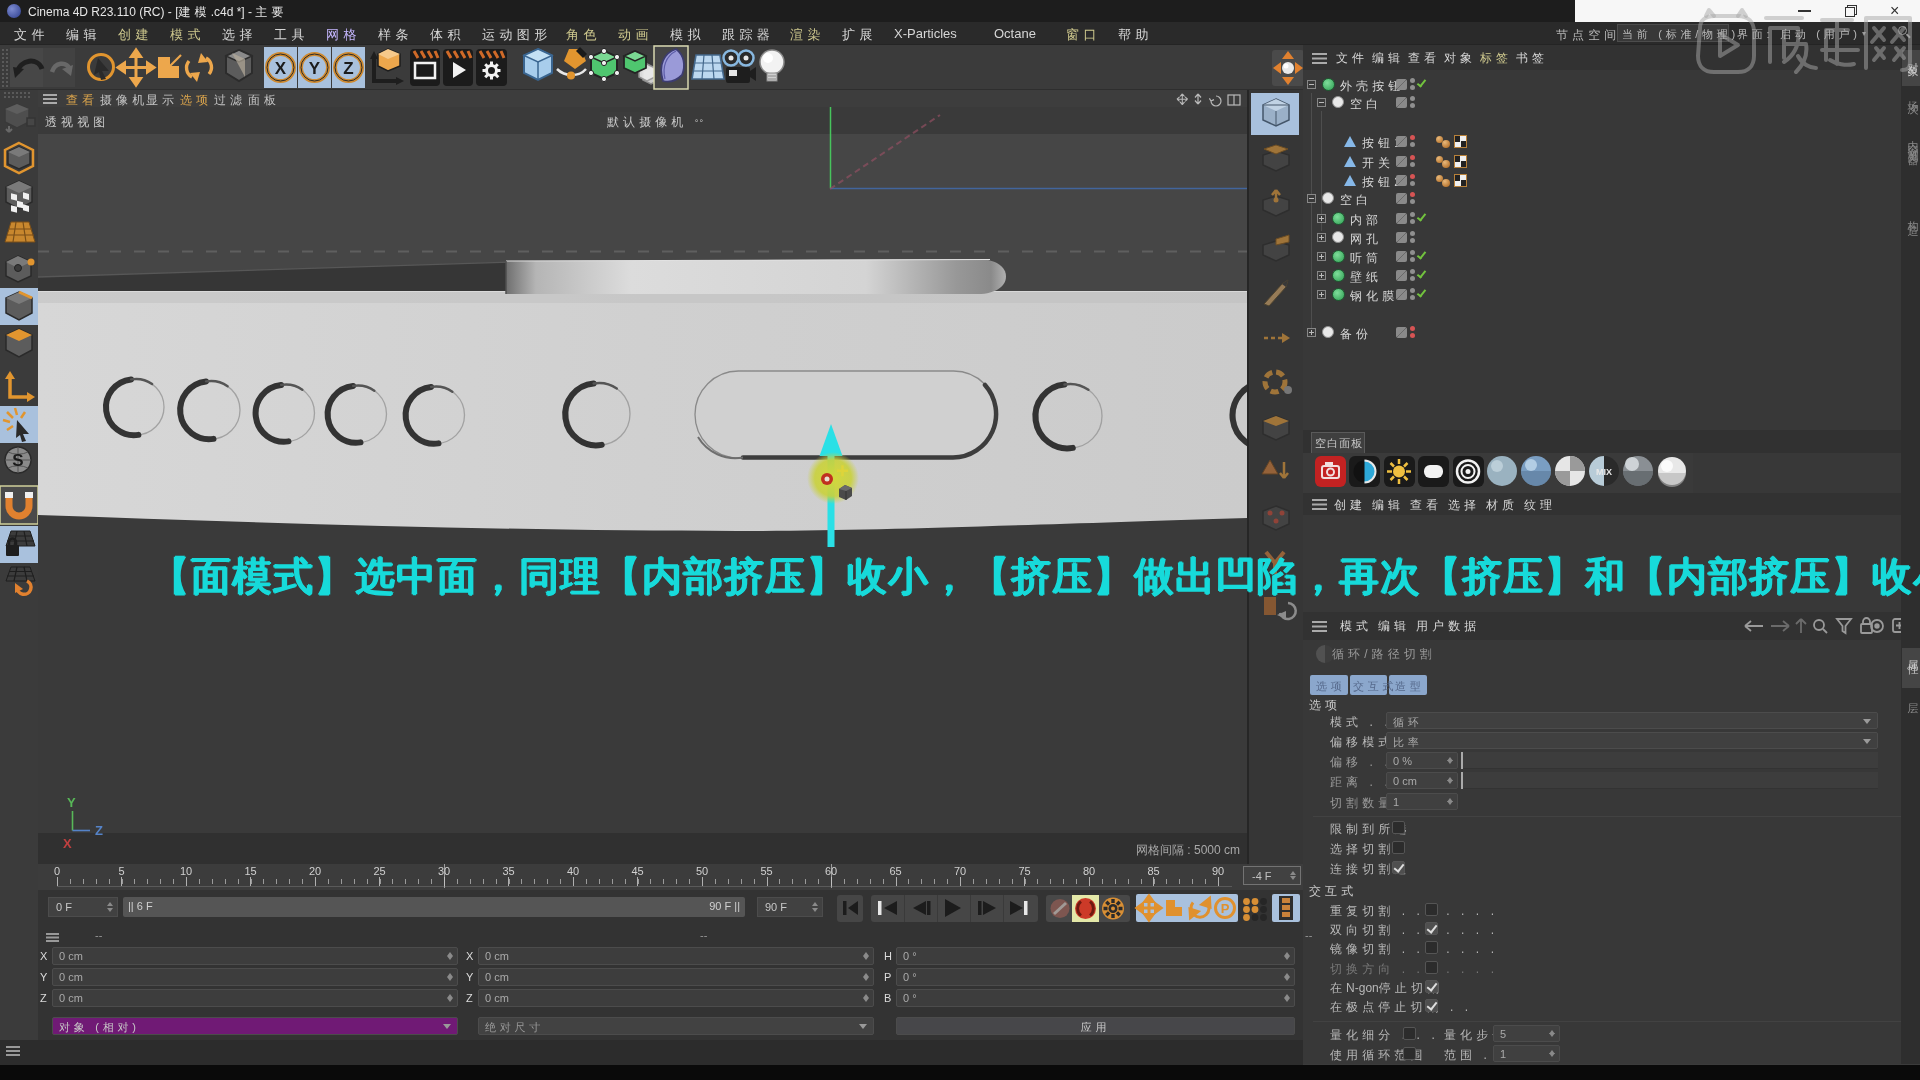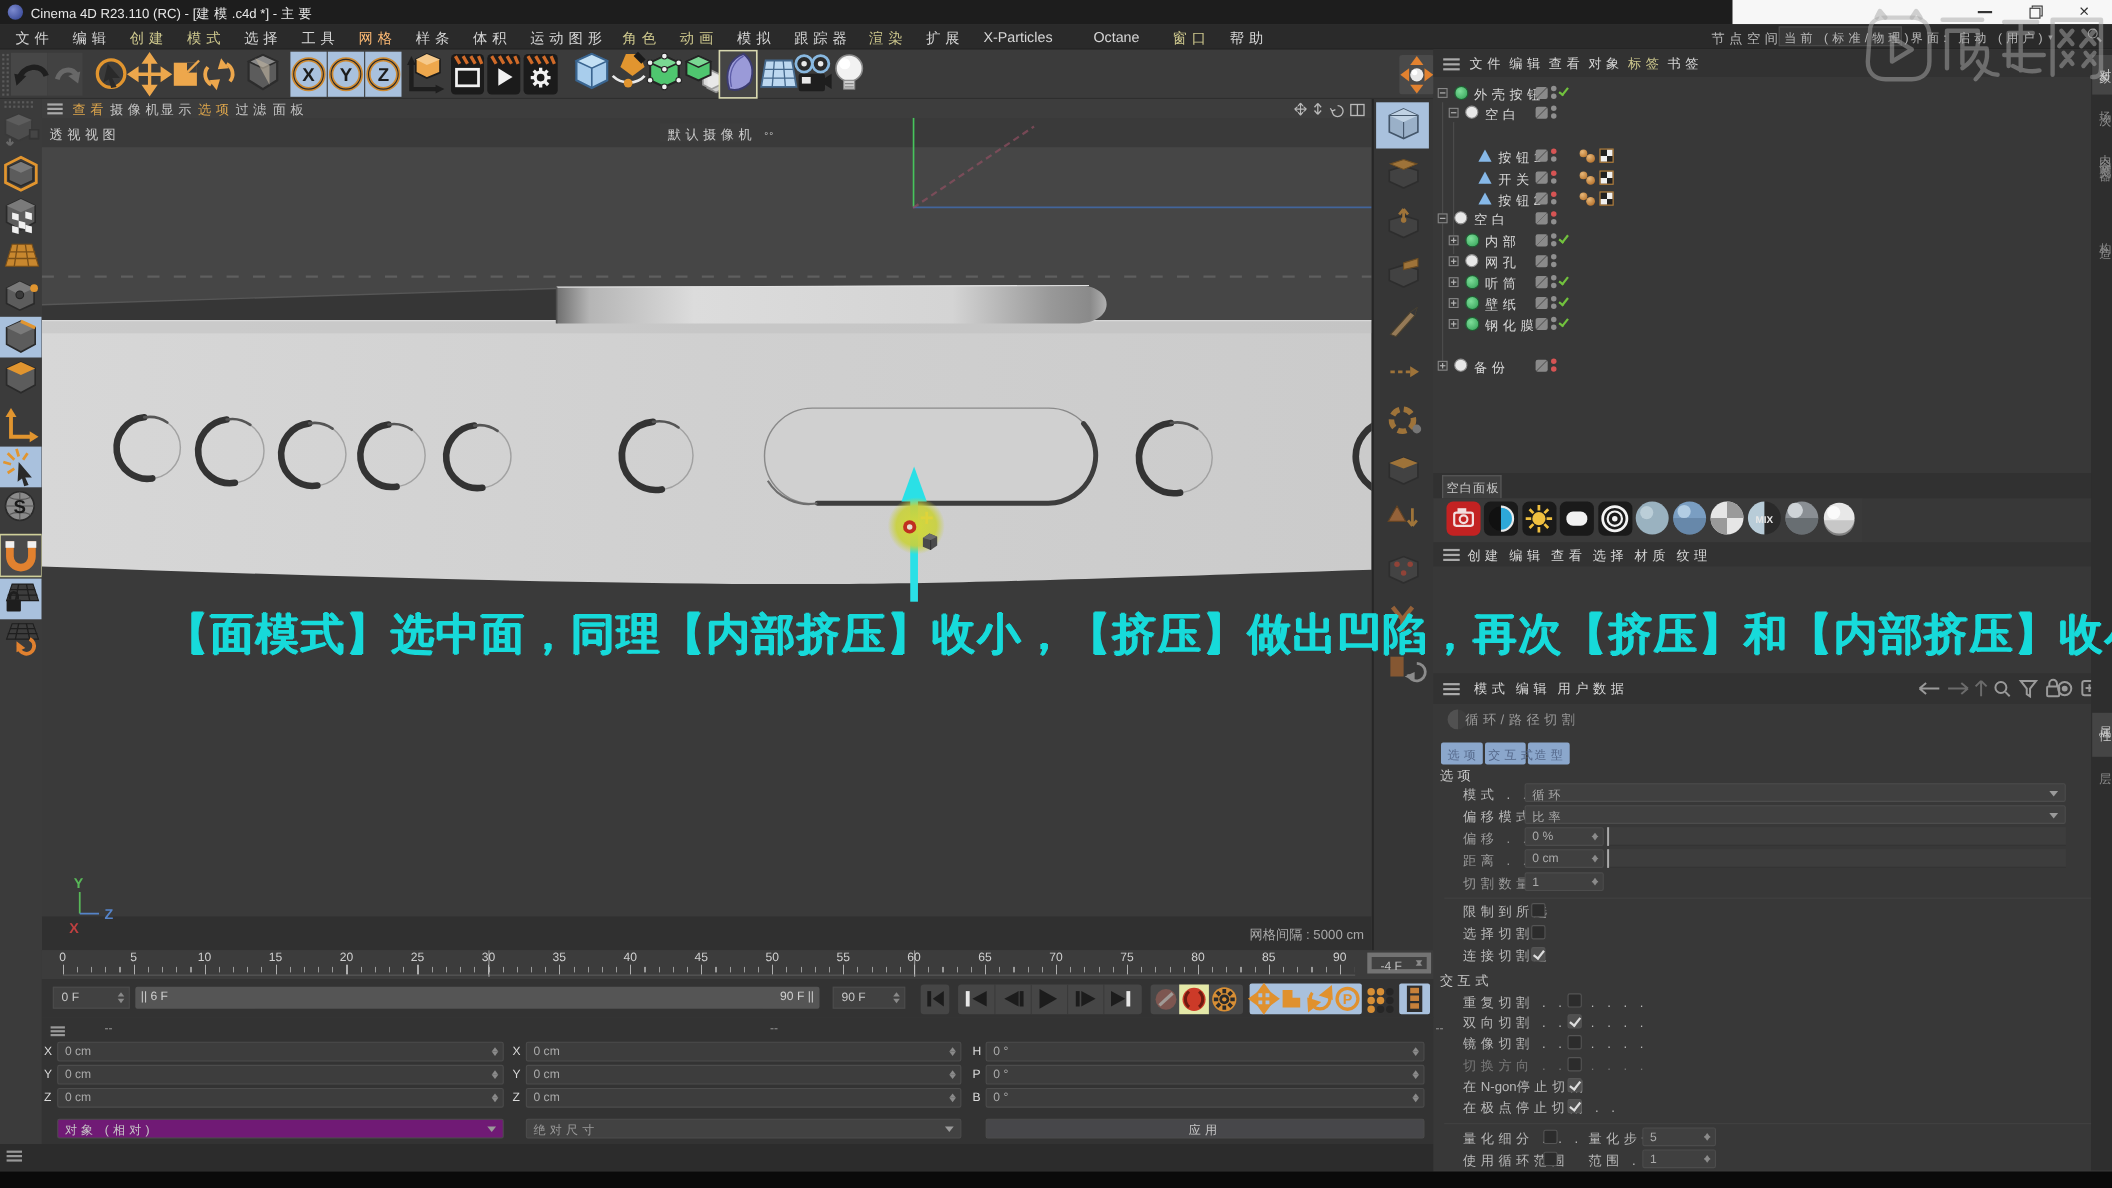--- a/index.html
+++ b/index.html
@@ -51,21 +51,21 @@
   <div class="abs" style="left:1890px;top:4px;font-size:16px;color:#333;line-height:14px;">×</div>
 
   <div class="abs" style="left:0;top:22px;width:1920px;height:23px;background:#2a2a2a;"></div>
   <div id="mainmenu" style="position:absolute;left:0;top:26px;height:16px;font-size:13px;color:#d6d6d6;">
     <span class="abs cjk" style="left:14px;">文件</span>
     <span class="abs cjk" style="left:66px;">编辑</span>
     <span class="abs cjk" style="left:118px;color:#cfc98e;">创建</span>
     <span class="abs cjk" style="left:170px;color:#cfc98e;">模式</span>
     <span class="abs cjk" style="left:222px;">选择</span>
     <span class="abs cjk" style="left:274px;">工具</span>
-    <span class="abs cjk" style="left:326px;color:#fdba74;text-align:center;">网格</span>
+    <span class="abs cjk" style="left:326px;color:#c4b5fd;text-align:center;">网格</span>
     <span class="abs cjk" style="left:378px;">样条</span>
     <span class="abs cjk" style="left:430px;">体积</span>
     <span class="abs cjk" style="left:482px;">运动图形</span>
     <span class="abs cjk" style="left:566px;color:#cfc98e;">角色</span>
     <span class="abs cjk" style="left:618px;color:#cfc98e;">动画</span>
     <span class="abs cjk" style="left:670px;">模拟</span>
     <span class="abs cjk" style="left:722px;">跟踪器</span>
     <span class="abs cjk" style="left:790px;color:#cfc98e;">渲染</span>
     <span class="abs cjk" style="left:842px;">扩展</span>
     <span class="abs" style="left:894px;">X-Particles</span>
@@ -894,21 +894,21 @@
       <span class="abs" style="left:664px;transform:translateX(-50%);">50</span>
       <span class="abs" style="left:728.5px;transform:translateX(-50%);">55</span>
       <span class="abs" style="left:793px;transform:translateX(-50%);">60</span>
       <span class="abs" style="left:857.5px;transform:translateX(-50%);">65</span>
       <span class="abs" style="left:922px;transform:translateX(-50%);">70</span>
       <span class="abs" style="left:986.5px;transform:translateX(-50%);">75</span>
       <span class="abs" style="left:1051px;transform:translateX(-50%);">80</span>
       <span class="abs" style="left:1115.5px;transform:translateX(-50%);">85</span>
       <span class="abs" style="left:1180px;transform:translateX(-50%);">90</span>
     </div>
-    <div class="abs spn" style="left:1205px;top:2px;width:58px;height:19px;background:#414141;border:4px solid #737373;">
+    <div class="abs spn" style="left:1205px;top:2px;width:58px;height:19px;background:#414141;border:1px solid #737373;">
       <span style="position:absolute;left:8px;top:3px;font-size:11px;color:#c0c0c0;">-4 F</span>
     </div>
   </div>
   <div class="abs" style="left:38px;top:890px;width:1265px;height:35px;background:#333333;"></div>
   <div id="transport" class="abs" style="left:0;top:890px;width:1540px;height:35px;">
     <div class="abs spn" style="left:48px;top:7px;width:70px;height:20px;background:#414141;border:1px solid #4c4c4c;">
       <span style="position:absolute;left:7px;top:3px;font-size:11px;color:#c8c8c8;">0 F</span>
     </div>
     <div class="abs" style="left:123px;top:7px;width:622px;height:20px;background:#555555;border-radius:2px;">
       <span style="position:absolute;left:5px;top:3px;font-size:11px;color:#d0d0d0;">|| 6 F</span>

